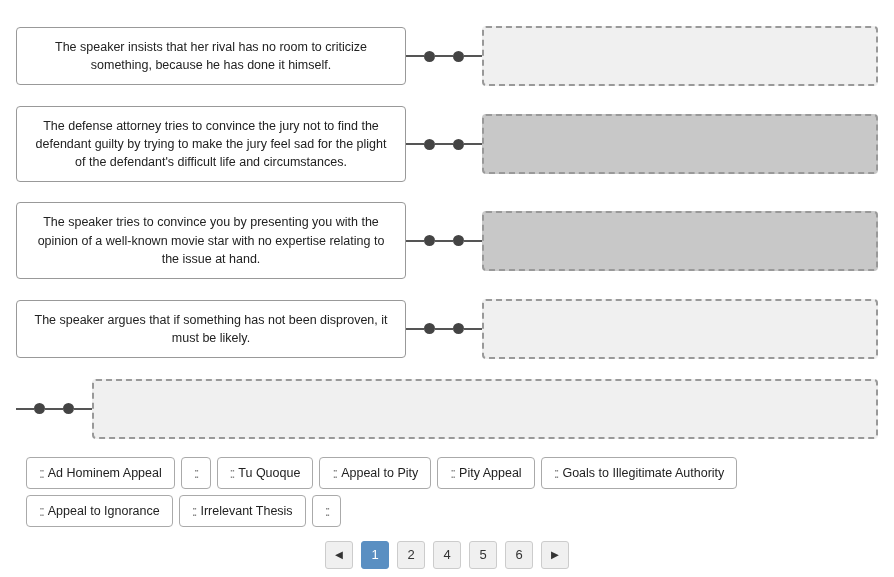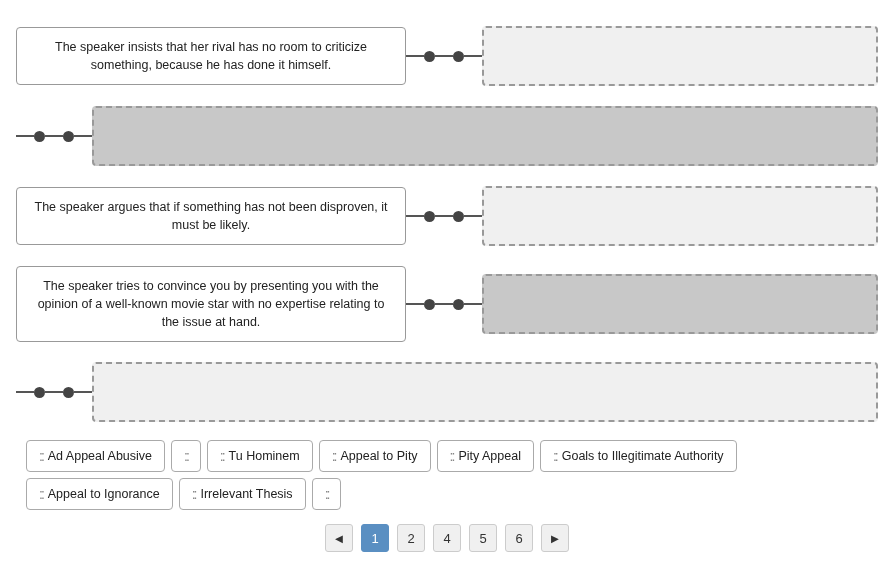--- a/index.html
+++ b/index.html
@@ -150,74 +150,75 @@
       <div class="connector">
     <div class="line"></div>
     <div class="circle"></div>
     <div class="line"></div>
     <div class="circle"></div>
     <div class="line"></div>
   </div>
       <div class="a-box"></div>
     </div>
     <div class="match-row">
+      <div class="q-card">The defense attorney tries to convince the jury not to find the defendant guilty by trying to make the jury feel sad for the plight of the defendant's difficult life and circumstances.</div>
       <div class="connector">
     <div class="line"></div>
     <div class="circle"></div>
     <div class="line"></div>
     <div class="circle"></div>
     <div class="line"></div>
   </div>
       <div class="a-box filled"></div>
     </div>
     <div class="match-row">
+      <div class="q-card">The speaker tries to convince you by presenting you with the opinion of a well-known movie star with no expertise relating to the issue at hand.</div>
+      <div class="connector">
+    <div class="line"></div>
+    <div class="circle"></div>
+    <div class="line"></div>
+    <div class="circle"></div>
+    <div class="line"></div>
+  </div>
+      <div class="a-box filled"></div>
+    </div>
+    <div class="match-row">
       <div class="q-card">The speaker argues that if something has not been disproven, it must be likely.</div>
       <div class="connector">
     <div class="line"></div>
     <div class="circle"></div>
     <div class="line"></div>
     <div class="circle"></div>
     <div class="line"></div>
   </div>
       <div class="a-box"></div>
-    </div>
-    <div class="match-row">
-      <div class="q-card">The speaker tries to convince you by presenting you with the opinion of a well-known movie star with no expertise relating to the issue at hand.</div>
-      <div class="connector">
-    <div class="line"></div>
-    <div class="circle"></div>
-    <div class="line"></div>
-    <div class="circle"></div>
-    <div class="line"></div>
-  </div>
-      <div class="a-box filled"></div>
     </div>
     <div class="match-row">
       <div class="connector">
     <div class="line"></div>
     <div class="circle"></div>
     <div class="line"></div>
     <div class="circle"></div>
     <div class="line"></div>
   </div>
       <div class="a-box"></div>
     </div>
   </div>
 
 <div class="drag-options">
 <div class="drag-chip">
       <span class="grip">::</span>
-      <span>Ad Appeal Abusive</span>
-    </div>
-    <div class="drag-chip">
-      <span class="grip">::</span>
-    </div>
-    <div class="drag-chip">
-      <span class="grip">::</span>
-      <span>Tu Hominem</span>
+      <span>Ad Hominem Appeal</span>
+    </div>
+    <div class="drag-chip">
+      <span class="grip">::</span>
+    </div>
+    <div class="drag-chip">
+      <span class="grip">::</span>
+      <span>Tu Quoque</span>
     </div>
     <div class="drag-chip">
       <span class="grip">::</span>
       <span>Appeal to Pity</span>
     </div>
     <div class="drag-chip">
       <span class="grip">::</span>
       <span>Pity Appeal</span>
     </div>
     <div class="drag-chip">

